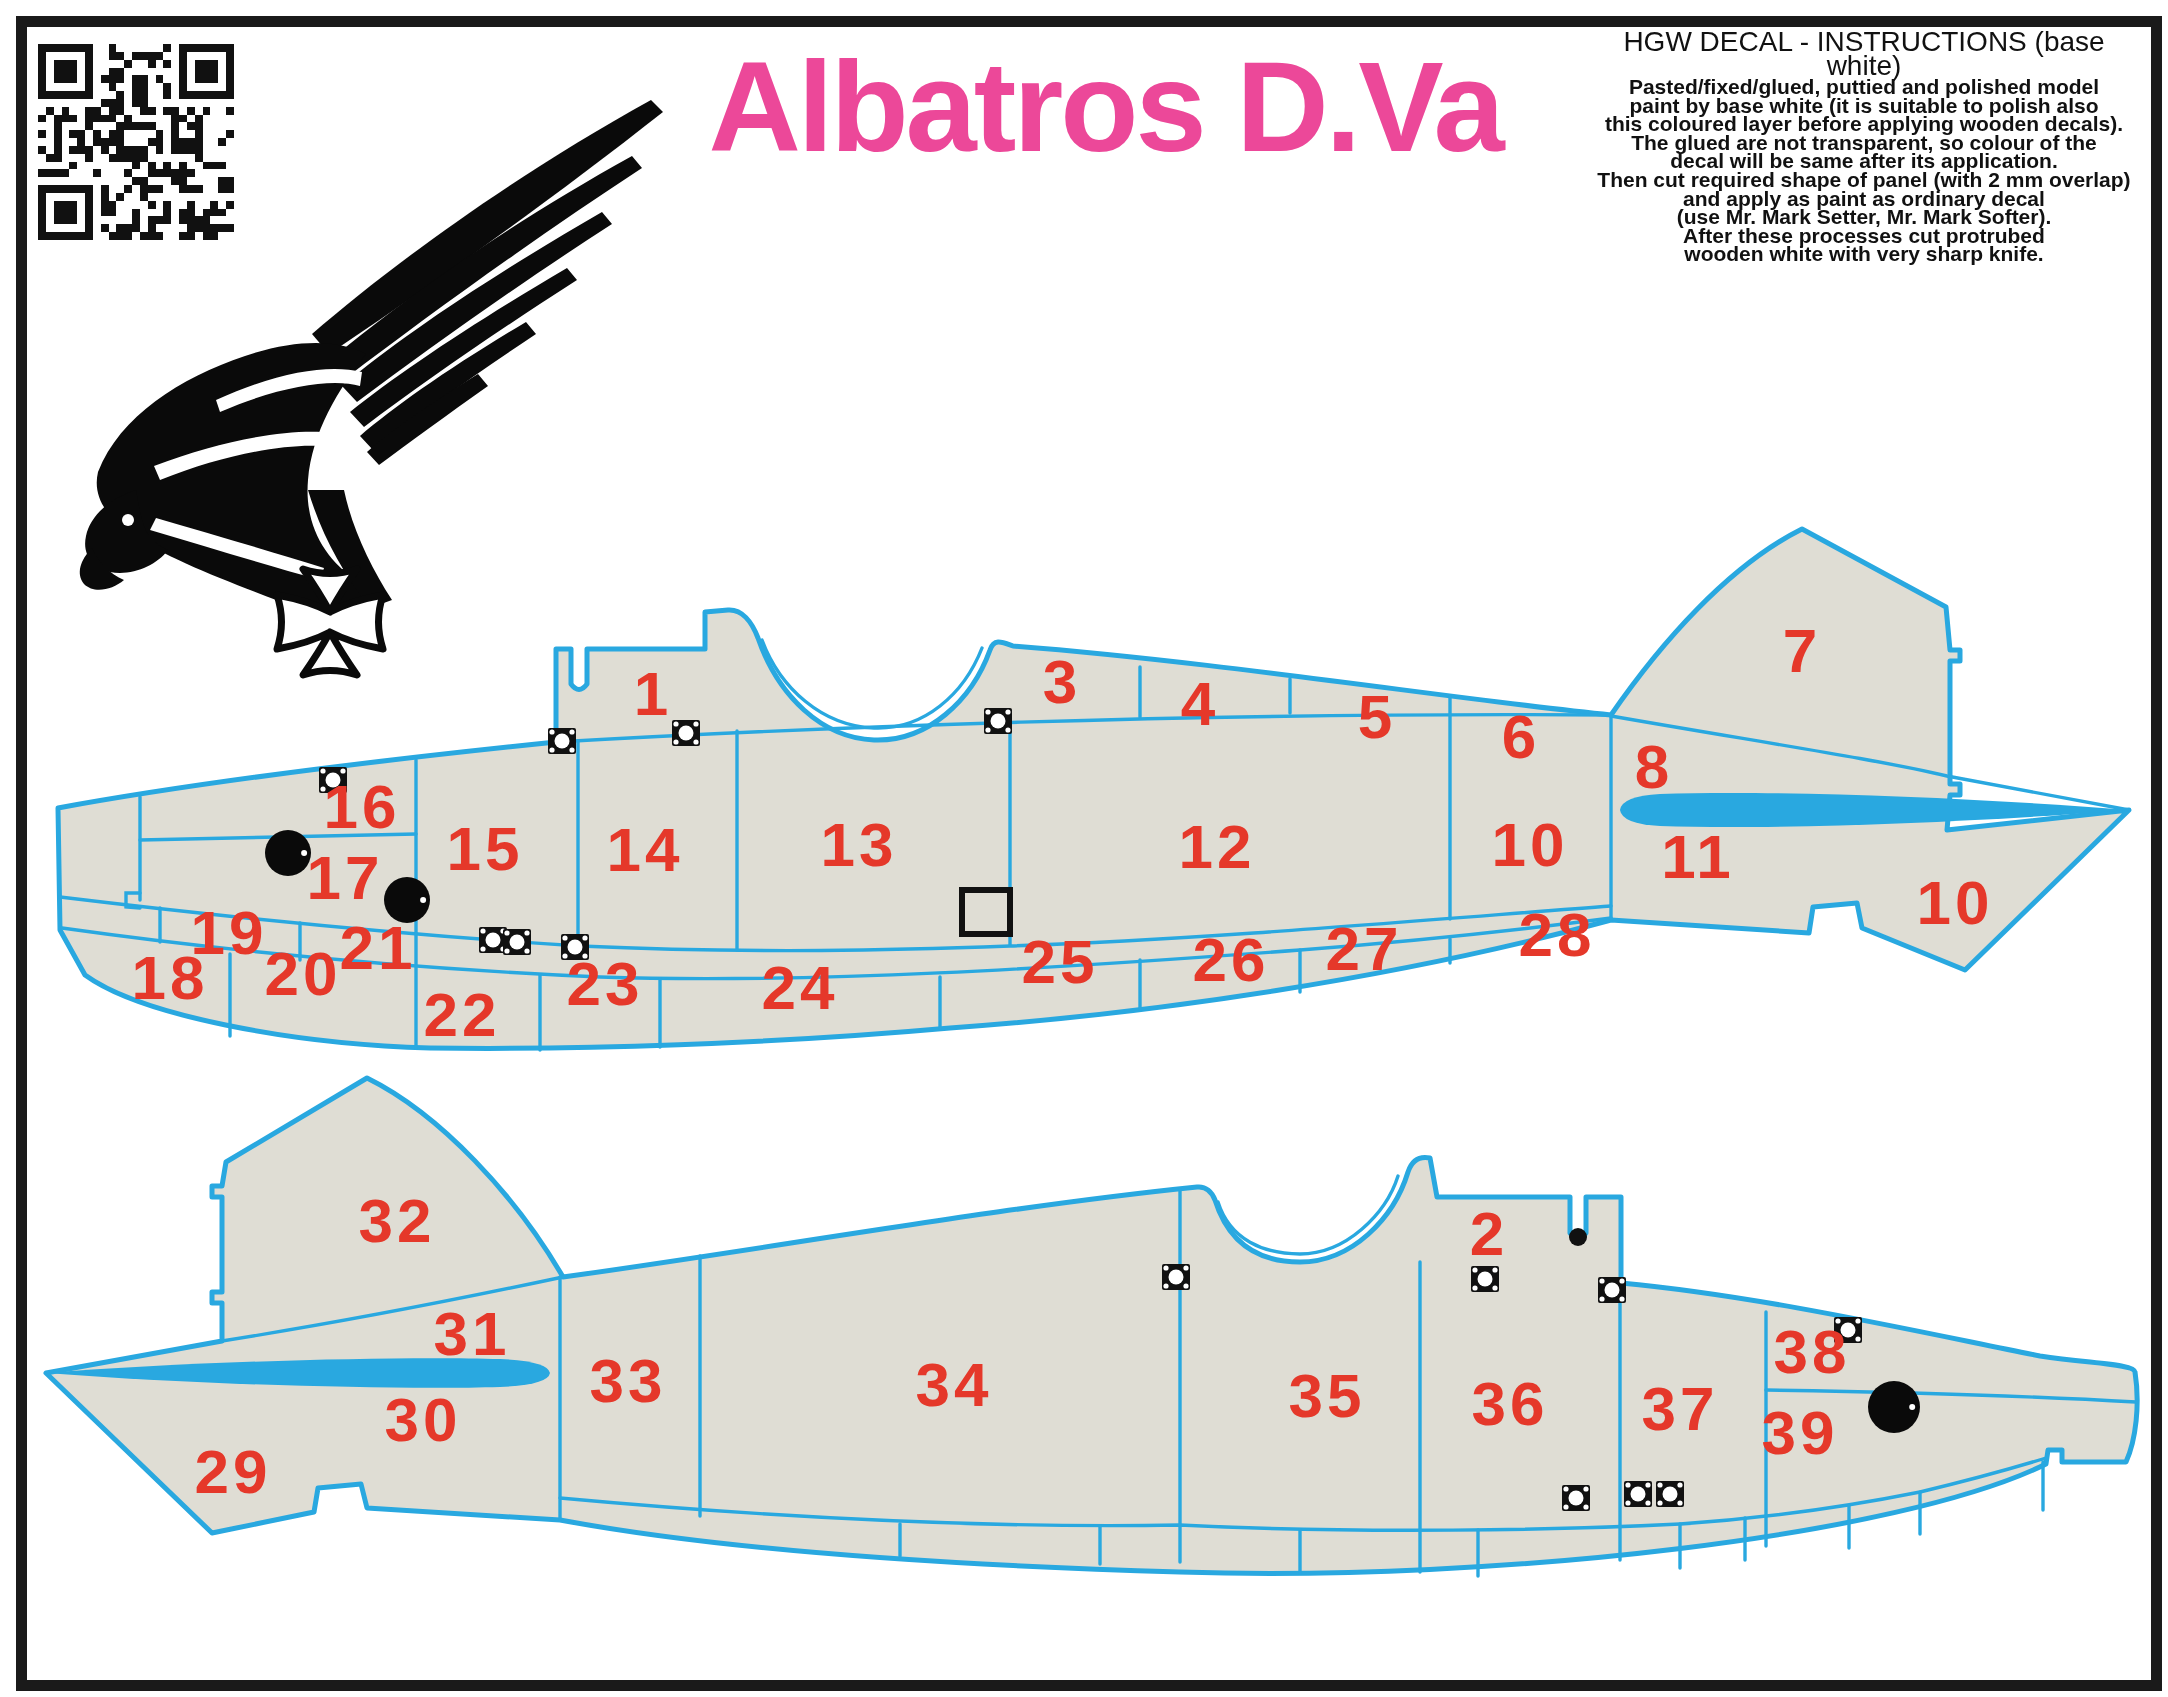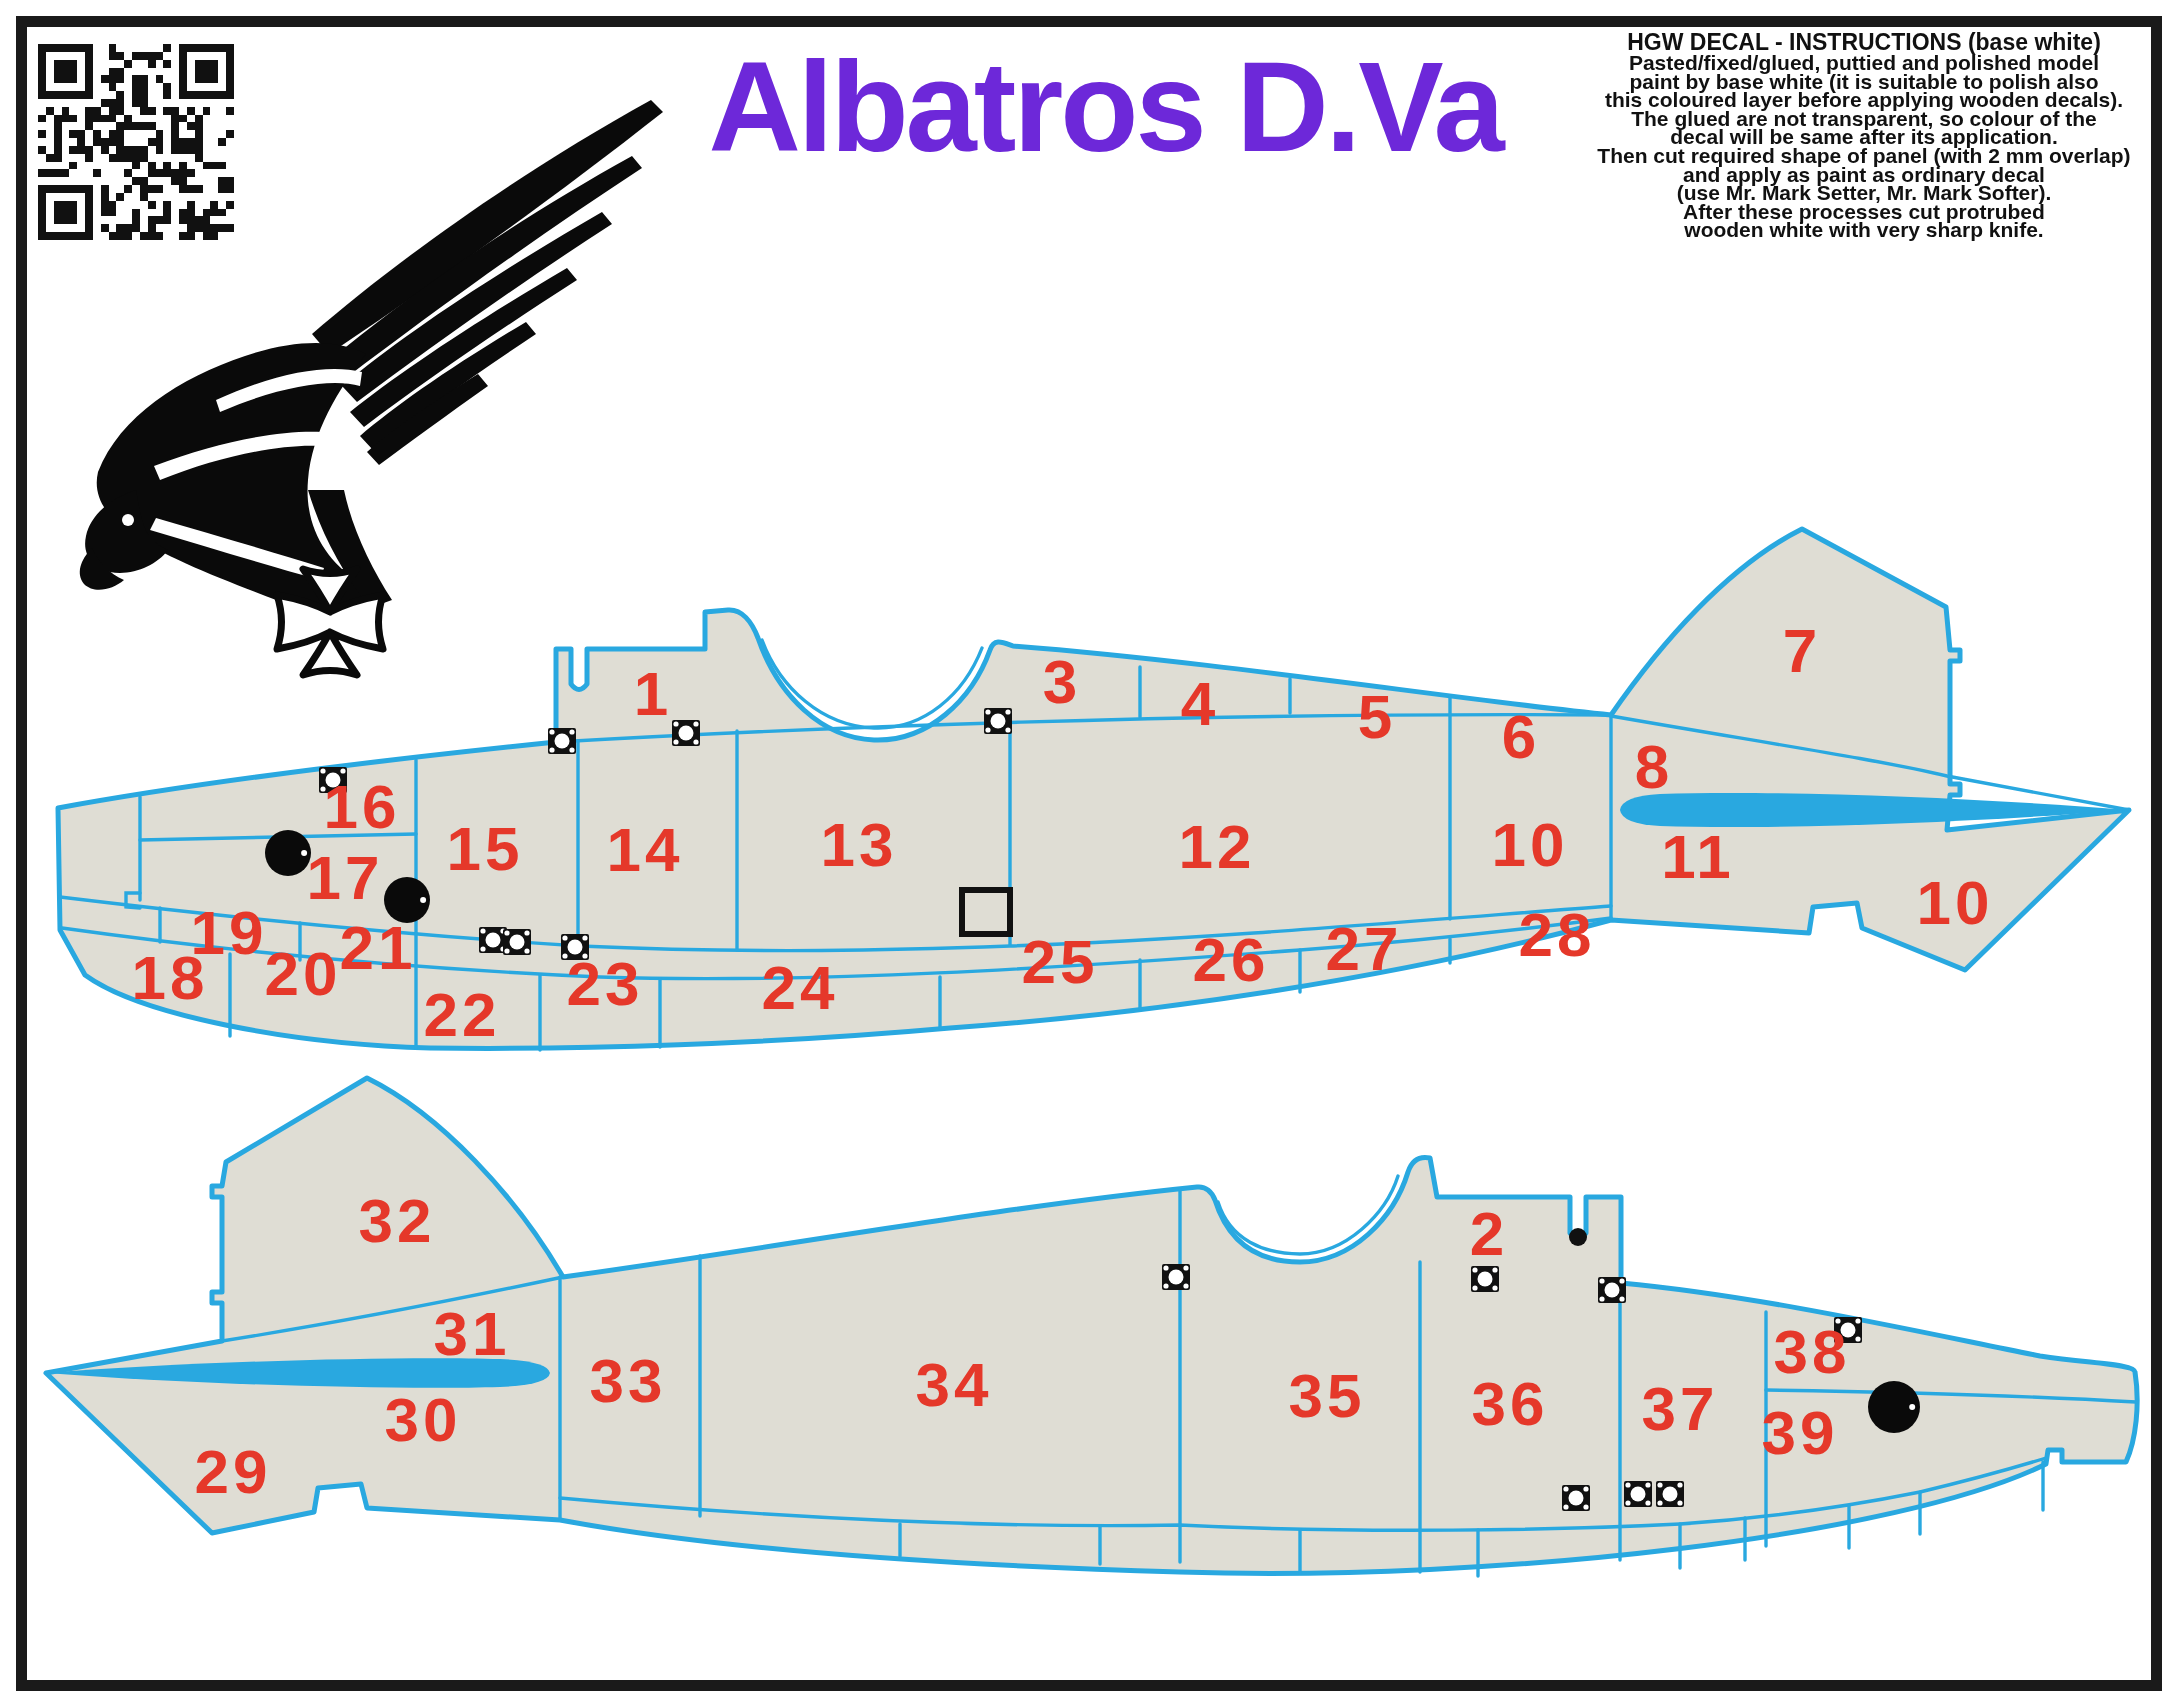--- a/index.html
+++ b/index.html
@@ -1,24 +1,24 @@
 <!DOCTYPE html>
 <html><head>
 <meta charset="utf-8">
 <style>
   html,body{margin:0;padding:0;background:#fff;}
   body{font-family:"Liberation Sans",sans-serif;}
   #page{position:relative;width:2168px;height:1697px;background:#ffffff;overflow:hidden;}
   #frame{position:absolute;left:16px;top:16px;width:2124px;height:1653px;border:11px solid #1a1a1a;}
   #qr{position:absolute;left:38px;top:44px;width:196px;height:196px;}
   #eagle{position:absolute;left:40px;top:60px;width:640px;height:660px;}
-  #title{position:absolute;left:560px;top:40px;width:1090px;text-align:center;color:#6d28d9;
+  #title{position:absolute;left:560px;top:40px;width:1090px;text-align:center;color:#ec4899;
          font-weight:800;font-size:128px;line-height:1.04;letter-spacing:-3px;}
   #instructions{position:absolute;right:34px;top:30px;width:540px;text-align:center;color:#111;}
-  #instructions .head{font-weight:700;font-size:23px;line-height:24px;}
+  #instructions .head{font-weight:400;font-size:28px;line-height:24px;}
   #instructions .line{font-weight:700;font-size:21px;line-height:18.6px;}
   #diagram-svg{position:absolute;left:0;top:0;}
   .outline{fill:#dfddd4;stroke:#29a8e0;stroke-width:5;stroke-linejoin:round;}
   .iline{fill:none;stroke:#29a8e0;stroke-width:3.4;stroke-linecap:round;}
   .lens{fill:#29a8e0;stroke:none;}
   .plabel{font-family:"Liberation Sans",sans-serif;font-weight:700;font-size:62px;fill:#e5382a;
           letter-spacing:4px;text-anchor:middle;}
 </style>
 </head>
 <body>

